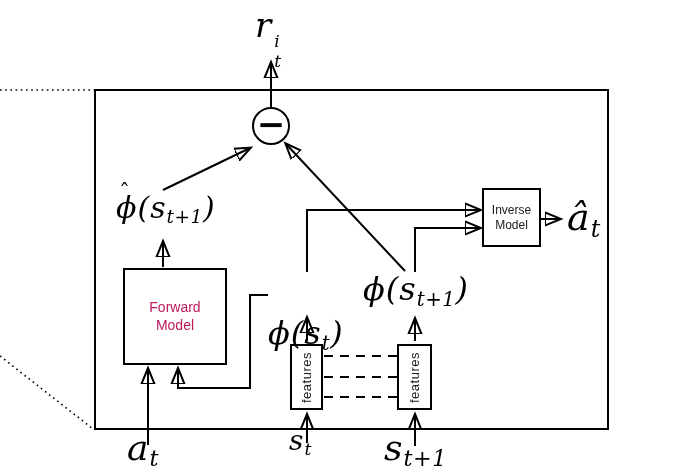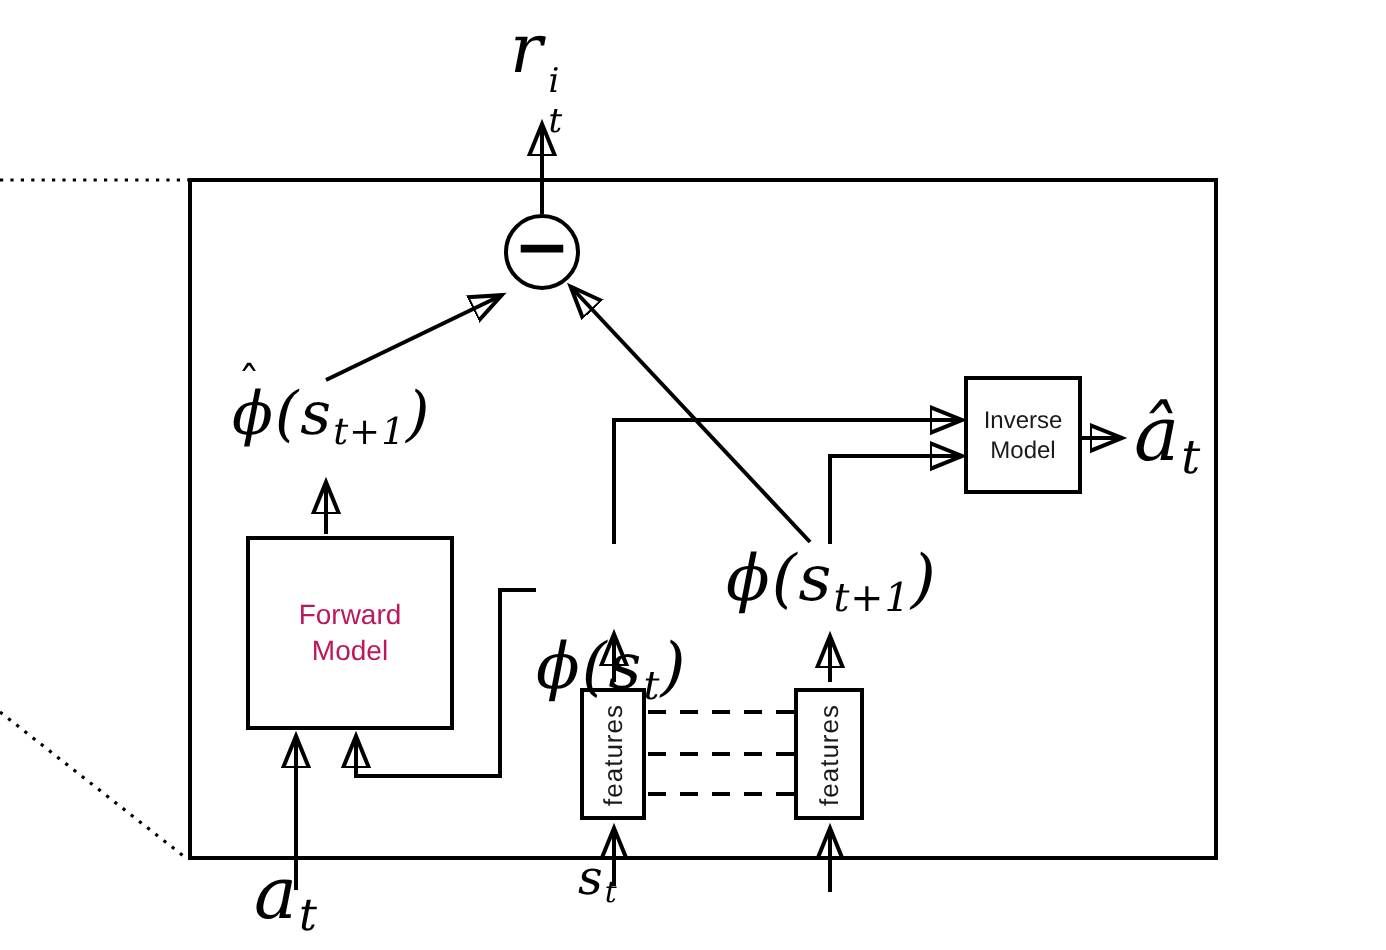--- a/index.html
+++ b/index.html
@@ -84,21 +84,21 @@
   #label-reward .stack .sup-i { margin-bottom: 3px; }
   #label-phi-hat { left: 116px; top: 193px; font-size: 30px; }
   #label-phi-hat .hat {
     position: absolute; left: 3px; top: -11px;
     font-size: 22px; font-style: normal; letter-spacing: 0;
   }
   #label-phi-t    { left: 268px; top: 273px; font-size: 32px; margin-top: 44px; }
   #label-phi-next { left: 363px; top: 273px; font-size: 32px; }
   #label-a-hat    { left: 567px; top: 198px; font-size: 38px; }
   #label-a-t      { left: 127px; top: 430px; font-size: 36px; text-align: right; }
-  #label-s-t      { left: 289px; top: 427px; font-size: 24px; }
+  #label-s-t      { left: 289px; top: 427px; font-size: 28px; }
   #label-s-next   { left: 384px; top: 430px; font-size: 36px; }
 </style>
 </head>
 <body>
 
 <div id="stage">
 
   <div id="main-box" class="frame"></div>
 
   <svg id="wires" width="693" height="475">
@@ -161,14 +161,15 @@
   <div id="label-phi-t" class="math"><span>ϕ(s</span><span class="sub">t</span><span>)</span></div>
 
   <div id="label-phi-next" class="math"><span>ϕ(s</span><span class="sub">t+1</span><span>)</span></div>
 
   <div id="label-a-hat" class="math"><span>â</span><span class="sub">t</span></div>
 
   <div id="label-a-t" class="math"><span>a</span><span class="sub">t</span></div>
 
   <div id="label-s-t" class="math"><span>s</span><span class="sub">t</span></div>
 
+  <div id="label-s-next" class="math"><span>s</span><span class="sub">t+1</span></div>
 
 </div>
 
 </body></html>

